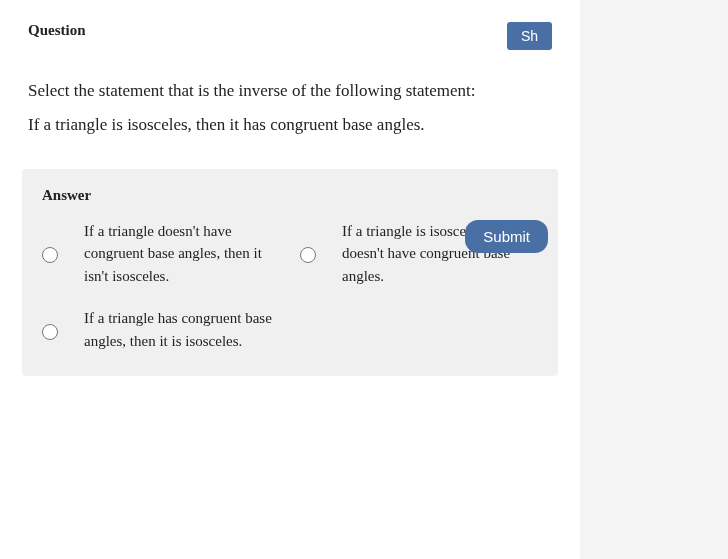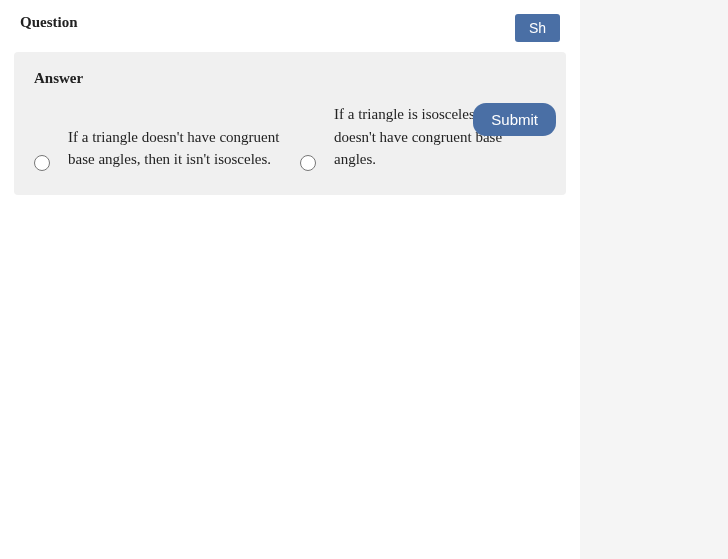--- a/index.html
+++ b/index.html
@@ -9,21 +9,21 @@
       background: #f5f5f5;
       width: 728px;
       min-height: 559px;
       color: #222;
     }
 
     .page-wrapper {
       background: #fff;
       width: 580px;
       min-height: 559px;
-      padding: 0;
+      padding: 8px;
       position: relative;
     }
 
     .header {
       display: flex;
       justify-content: space-between;
       align-items: flex-start;
       padding: 14px 20px 10px 20px;
       border-bottom: none;
     }
@@ -76,22 +76,22 @@
 
     .options-grid {
       display: grid;
       grid-template-columns: 1fr 1fr;
       gap: 20px 20px;
       position: relative;
     }
 
     .option {
       display: flex;
-      align-items: flex-end;
-      gap: 18px;
+      align-items: center;
+      gap: 26px;
       font-size: 15px;
       line-height: 1.5;
       color: #222;
     }
 
     .option input[type="radio"] {
       margin-top: 4px;
       flex-shrink: 0;
       width: 16px;
       height: 16px;
@@ -125,38 +125,44 @@
 </head>
 <body>
 
 <div class="page-wrapper">
 
   <div class="header">
     <span class="question-label">Question</span>
     <button class="show-btn">Sh</button>
   </div>
 
+  <div class="question-text">Select the statement that is the inverse of the following statement:</div>
 
+  <div class="statement-text">If a triangle is isosceles, then it has congruent base angles.</div>
 
   <div class="answer-section">
     <div class="answer-label">Answer</div>
 
     <div class="options-with-submit">
       <div class="options-grid">
 
         <div class="option">
           <input type="radio" name="answer" id="opt1" style="">
           <label class="option-text" for="opt1">If a triangle doesn't have congruent base angles, then it isn't isosceles.</label>
         </div>
 
         <div class="option">
           <input type="radio" name="answer" id="opt2" style="">
           <label class="option-text" for="opt2">If a triangle is isosceles, then it doesn't have congruent base angles.</label>
         </div>
 
+        <div class="option">
+          <input type="radio" name="answer" id="opt3" style="">
+          <label class="option-text" for="opt3">If a triangle has congruent base angles, then it is isosceles.</label>
+        </div>
 
 
       </div>
 
       <button class="submit-btn">Submit</button>
     </div>
   </div>
 
 </div>
 

